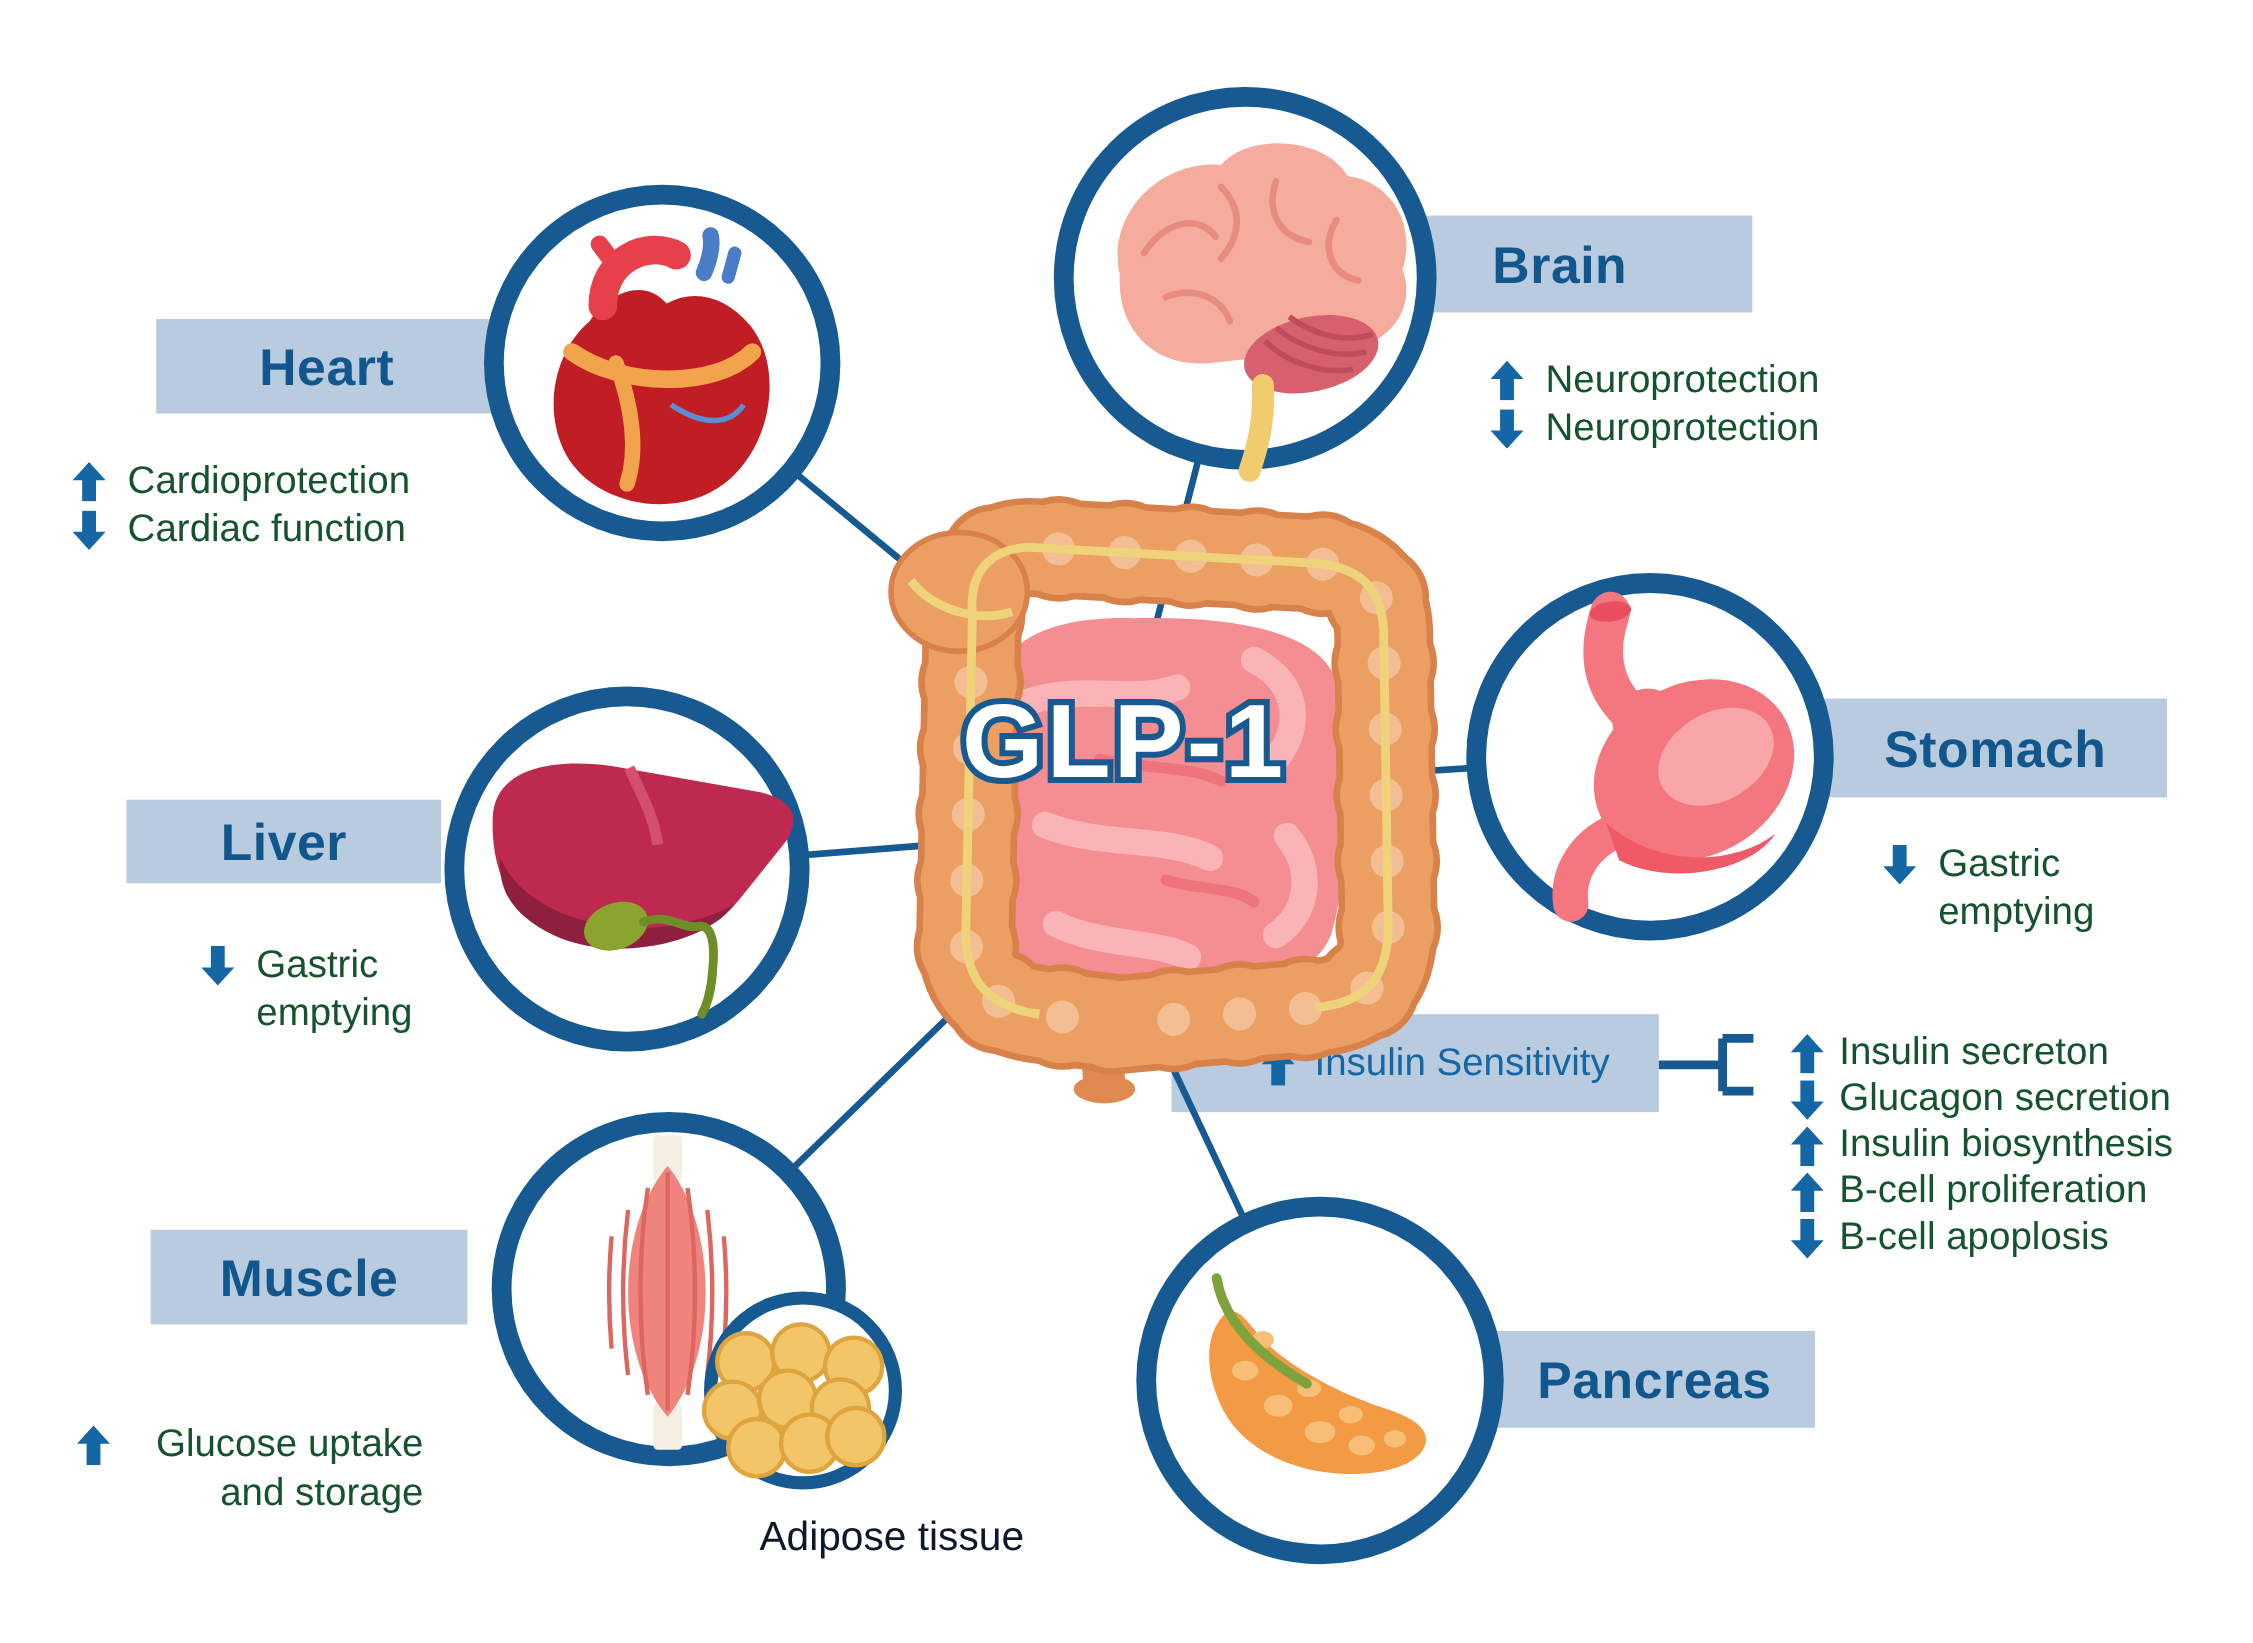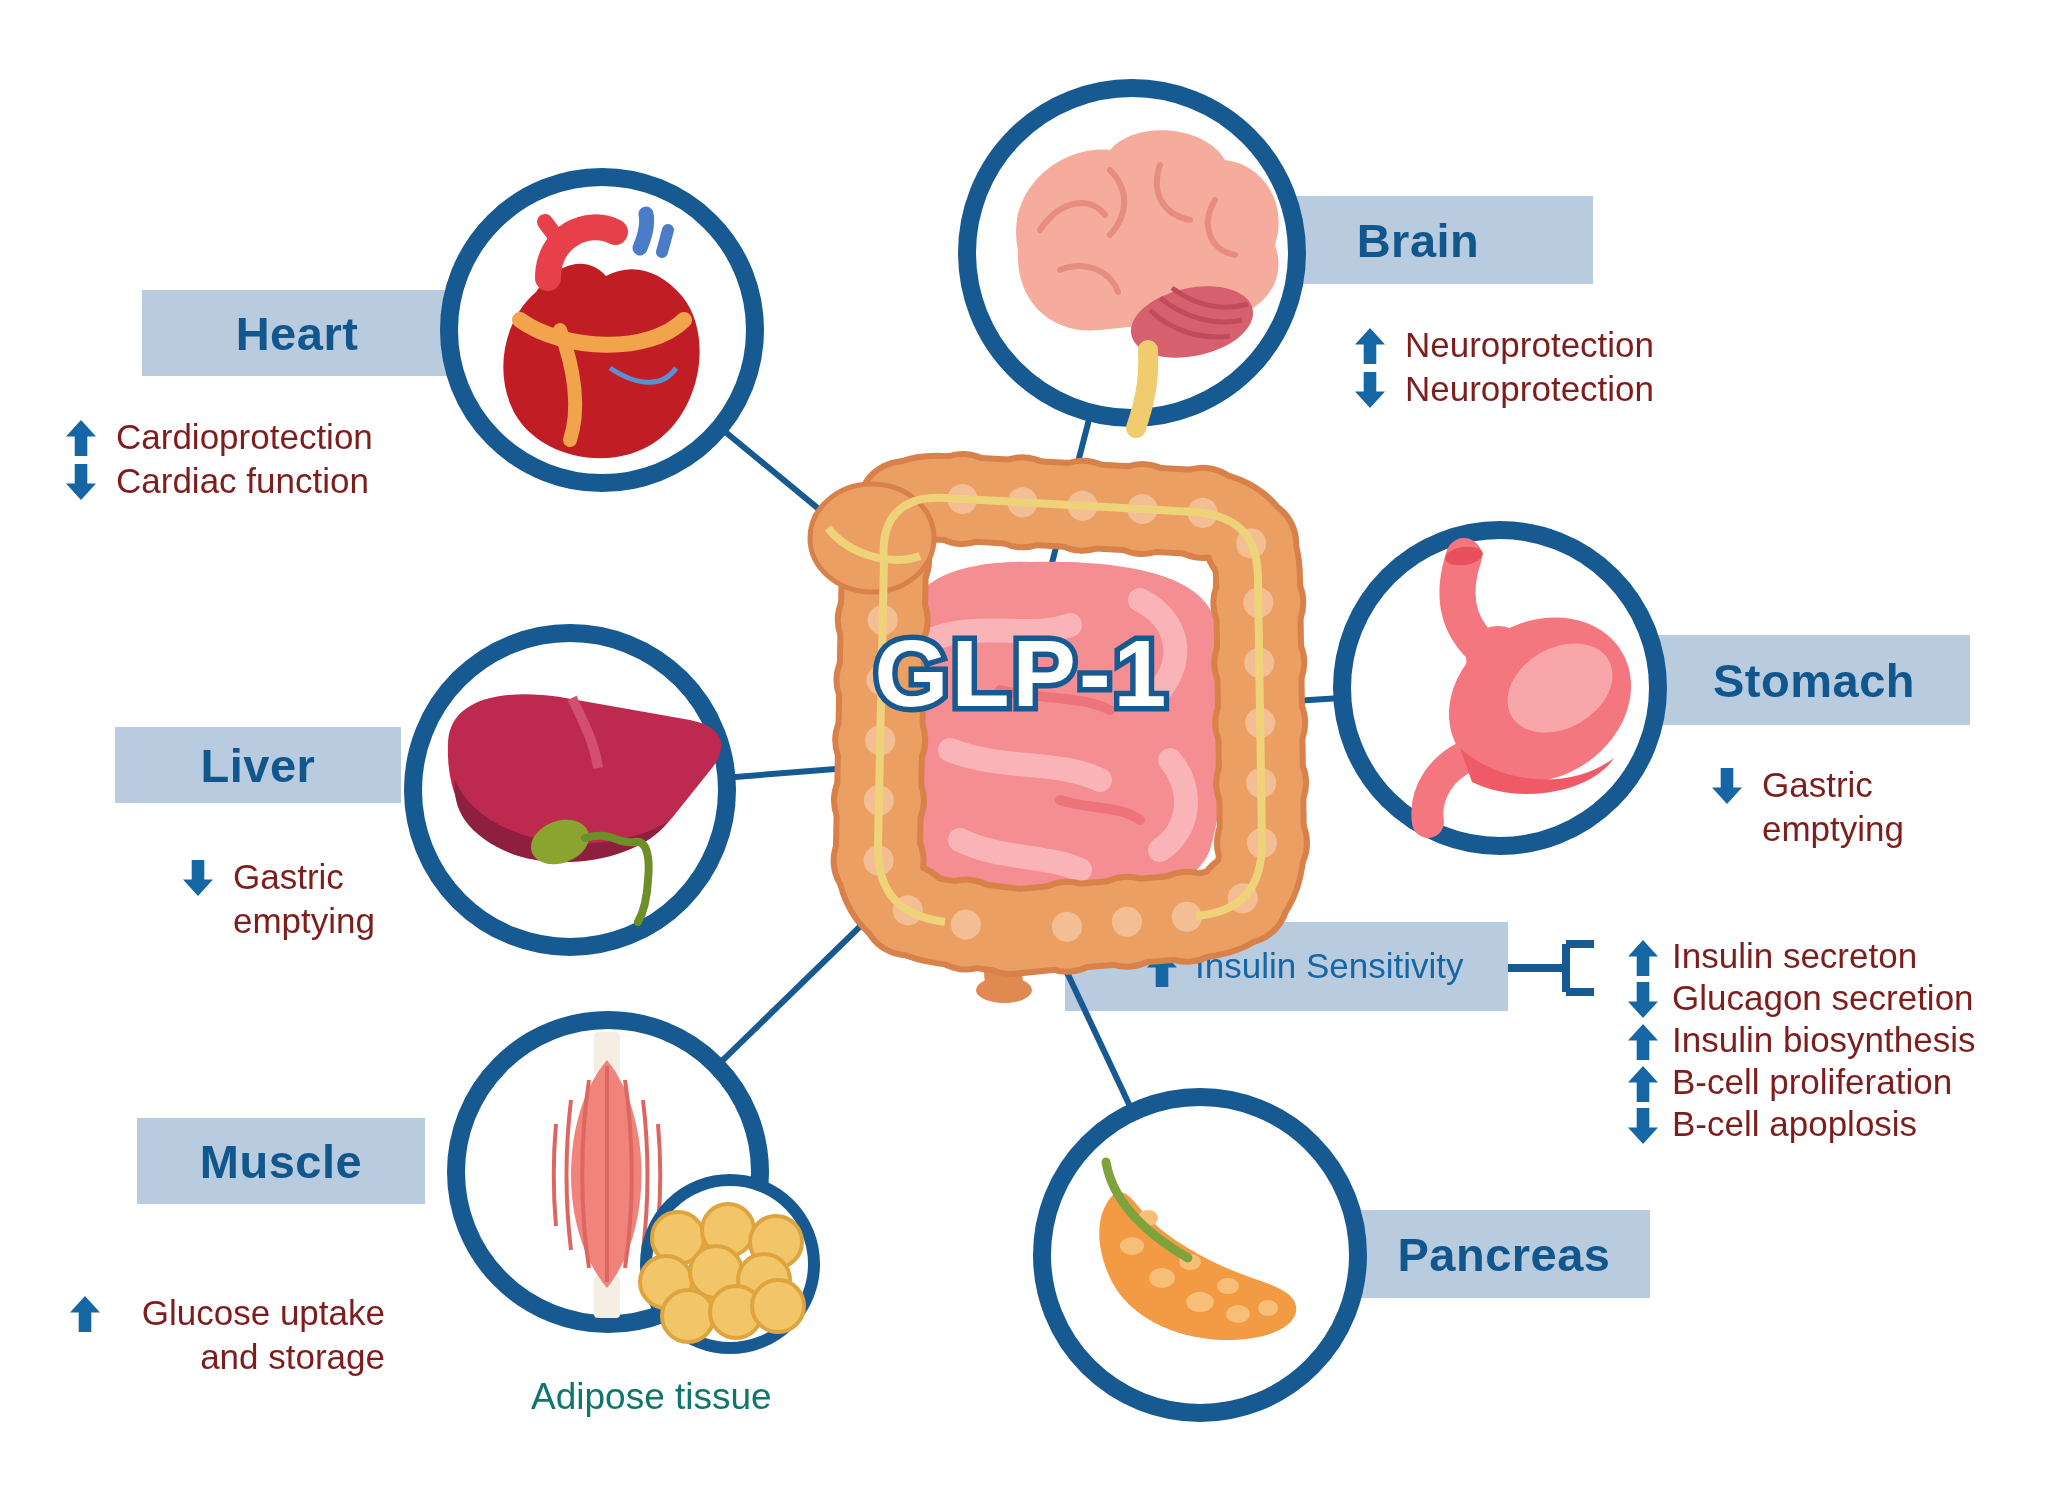--- a/index.html
+++ b/index.html
@@ -3,31 +3,31 @@
 <meta charset="utf-8">
 <style>
   html,body{margin:0;padding:0;background:#fff;}
   .stage{position:relative;width:2048px;height:1494px;background:#fff;overflow:hidden;
          font-family:"Liberation Sans",sans-serif;}
   .stage svg.art{position:absolute;left:0;top:0;z-index:2;}
   .organ-label{position:absolute;z-index:1;background:#B9CCDF;color:#11568D;
                font-weight:bold;font-size:47px;display:flex;align-items:center;
                justify-content:center;letter-spacing:.5px;}
   .panel{position:absolute;z-index:1;background:#B9CCDF;display:flex;align-items:center;}
-  .effects{position:absolute;z-index:3;color:#7f1d1d;font-size:35px;line-height:44px;}
+  .effects{position:absolute;z-index:3;color:#14532d;font-size:35px;line-height:44px;}
   .effect-row{display:flex;align-items:flex-start;gap:20px;}
   .effects.tight{line-height:42px;}
   .effects.tight .effect-row{gap:14px;}
   .arr{display:inline-block;flex:none;width:30px;height:36px;background:#1566A4;margin-top:5px;}
   .arr.up{clip-path:polygon(50% 0%,100% 46%,71% 46%,71% 100%,29% 100%,29% 46%,0% 46%);}
   .arr.down{clip-path:polygon(50% 100%,100% 54%,71% 54%,71% 0%,29% 0%,29% 54%,0% 54%);}
   .effect-text{display:inline-block;}
   .wrap170{max-width:185px;}
   .wrap260{max-width:265px;}
-  .caption{position:absolute;z-index:3;color:#0f766e;font-size:37px;text-align:left;}
+  .caption{position:absolute;z-index:3;color:#0f172a;font-size:37px;text-align:right;}
   .panel .effect-row{gap:18px;}
   .panel{color:#1566A4;font-size:35px;}
 </style>
 </head>
 <body>
 
 <div class="stage">
 
   <div class="organ-label" style="left:142px;top:290px;width:310px;height:86px;">Heart</div>
   <div class="organ-label" style="left:1243px;top:196px;width:350px;height:88px;">Brain</div>

